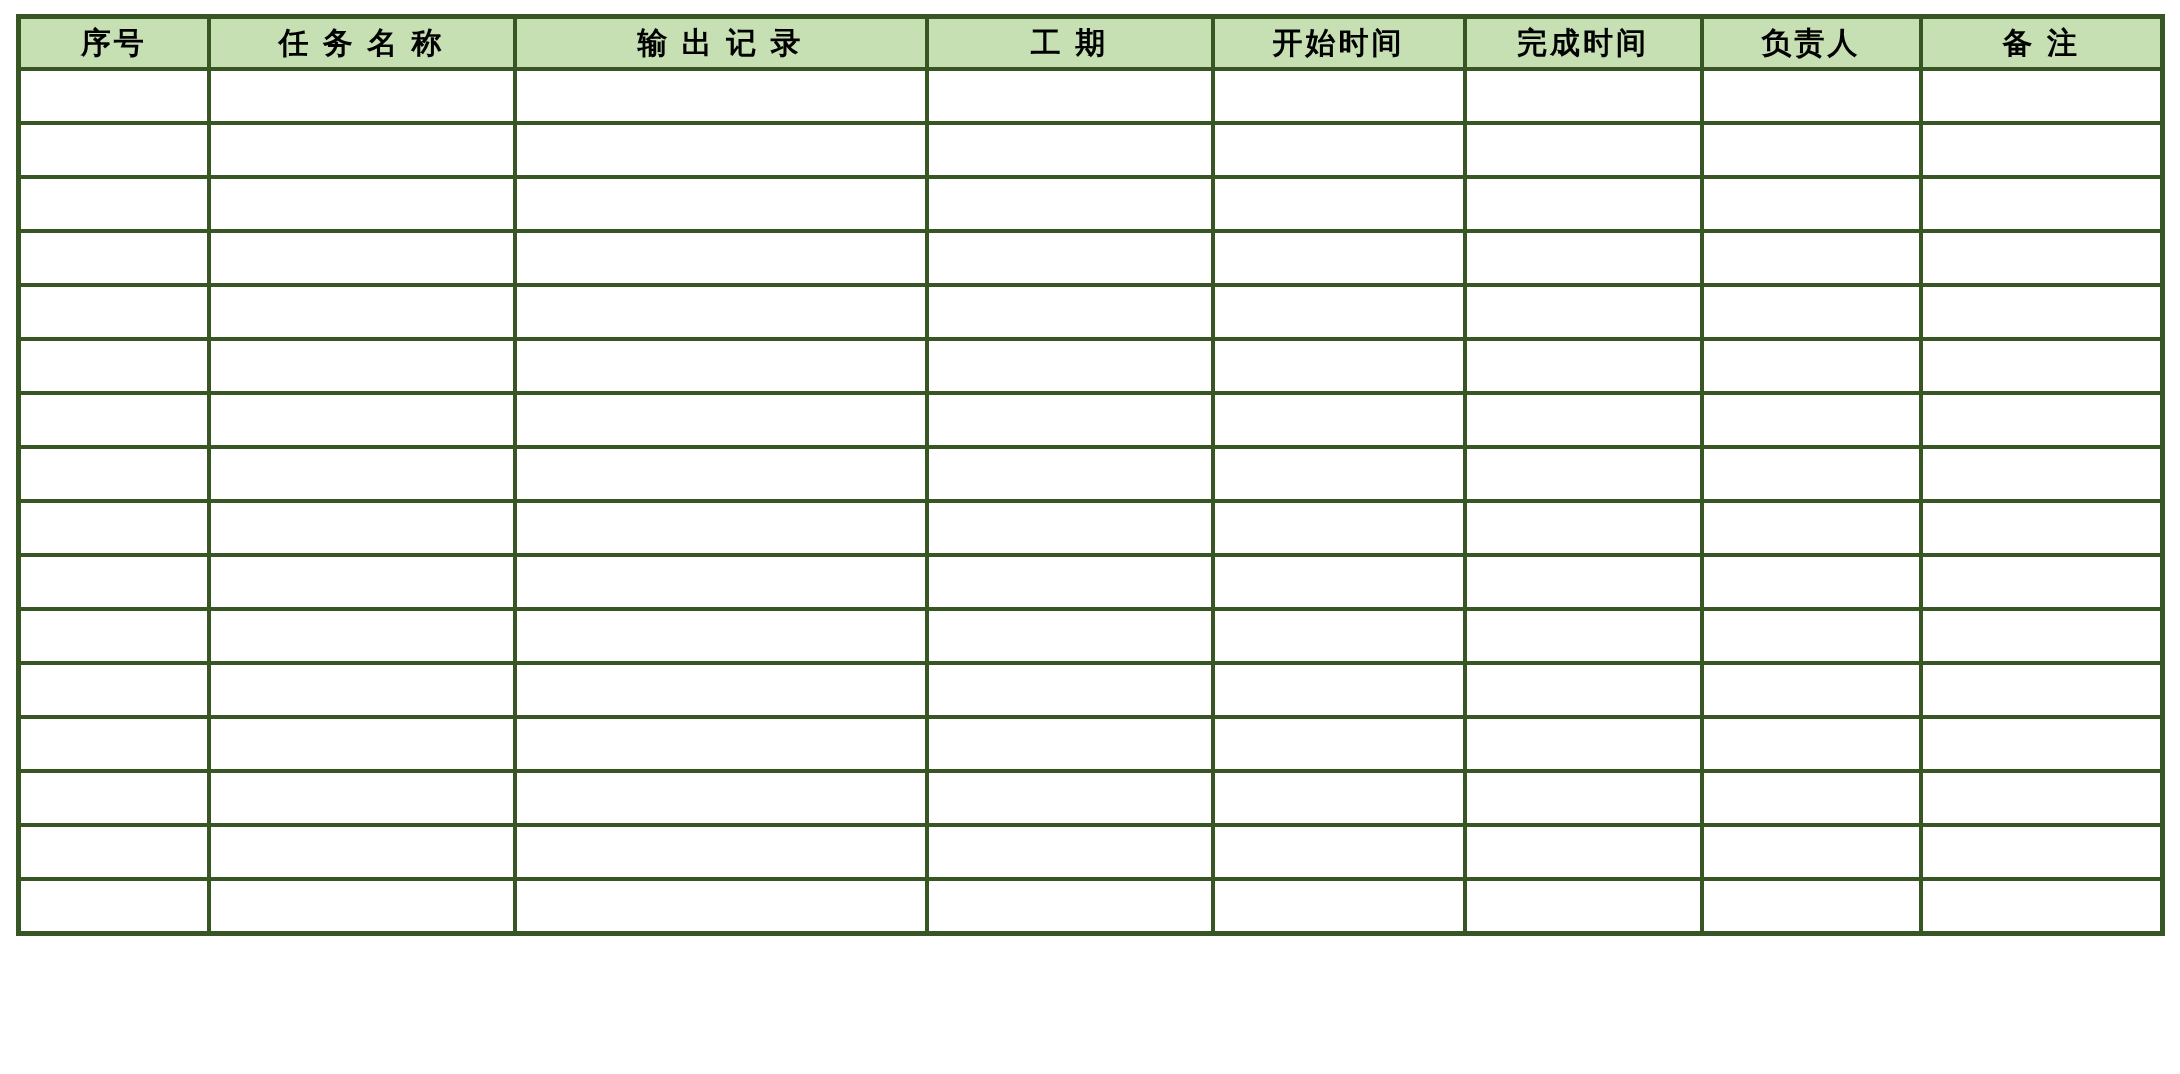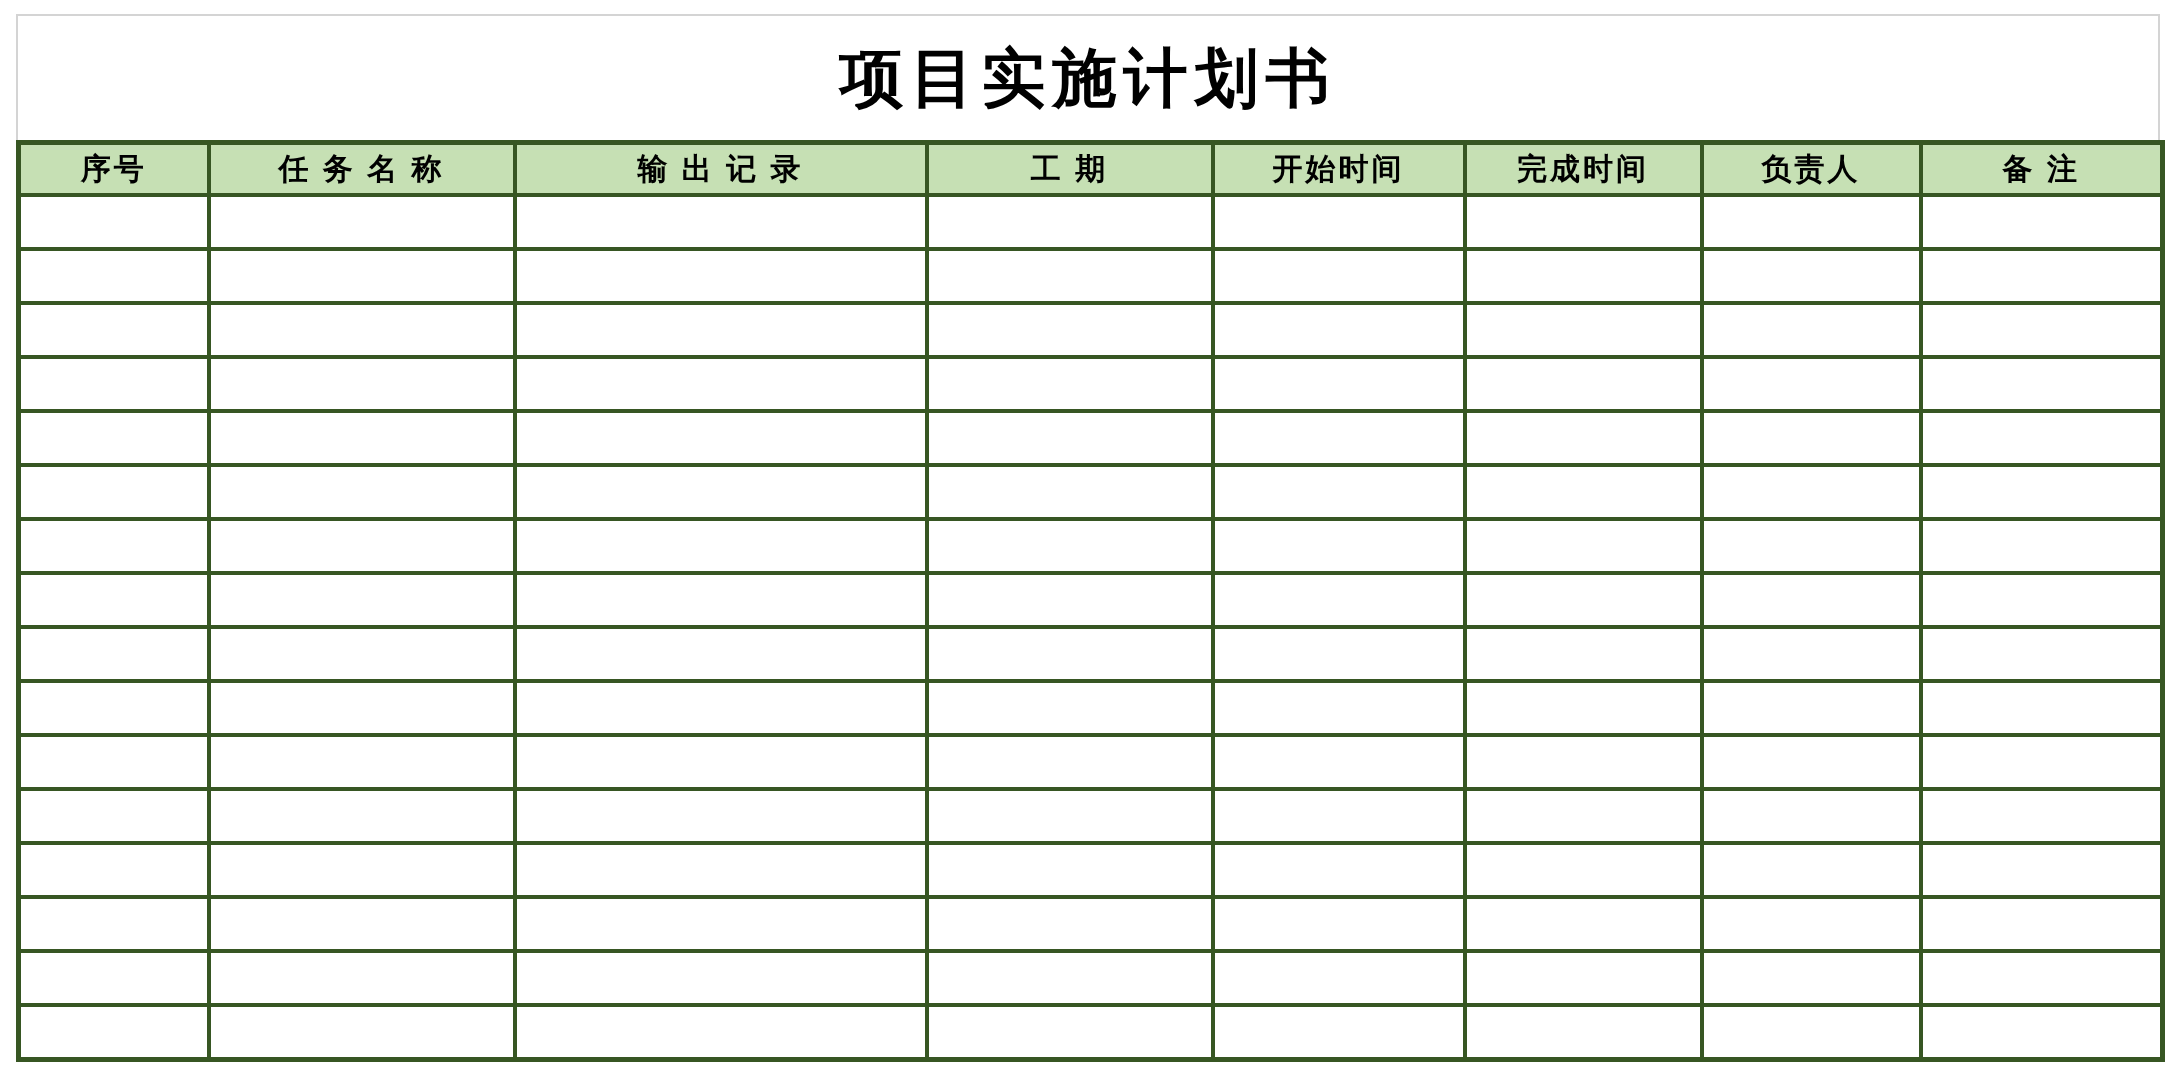--- a/index.html
+++ b/index.html
@@ -66,23 +66,20 @@
     background: #ffffff;
     height: 50px;
     font-size: 26px;
   }
 </style>
 </head>
 <body>
 
 <div class="sheet">
 
-  <div class="title-box">
-    <div class="title-text">项目实施计划书</div>
-  </div>
 
   <table class="plan">
     <colgroup>
       <col style="width:190px">
       <col style="width:306px">
       <col style="width:412px">
       <col style="width:286px">
       <col style="width:252px">
       <col style="width:237px">
       <col style="width:219px">

